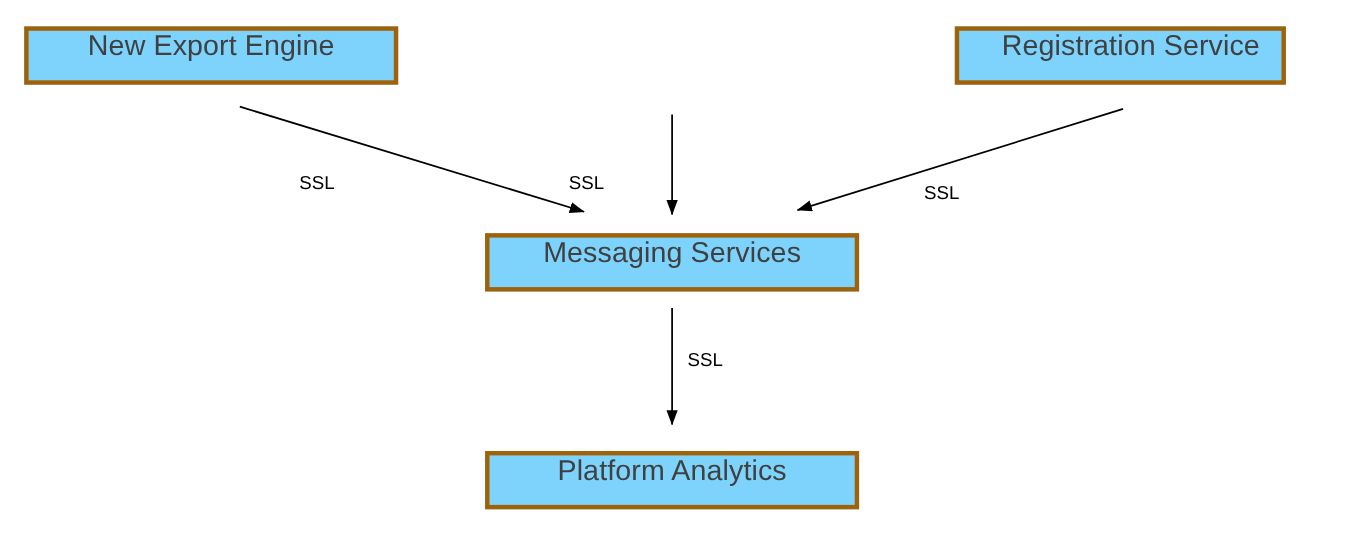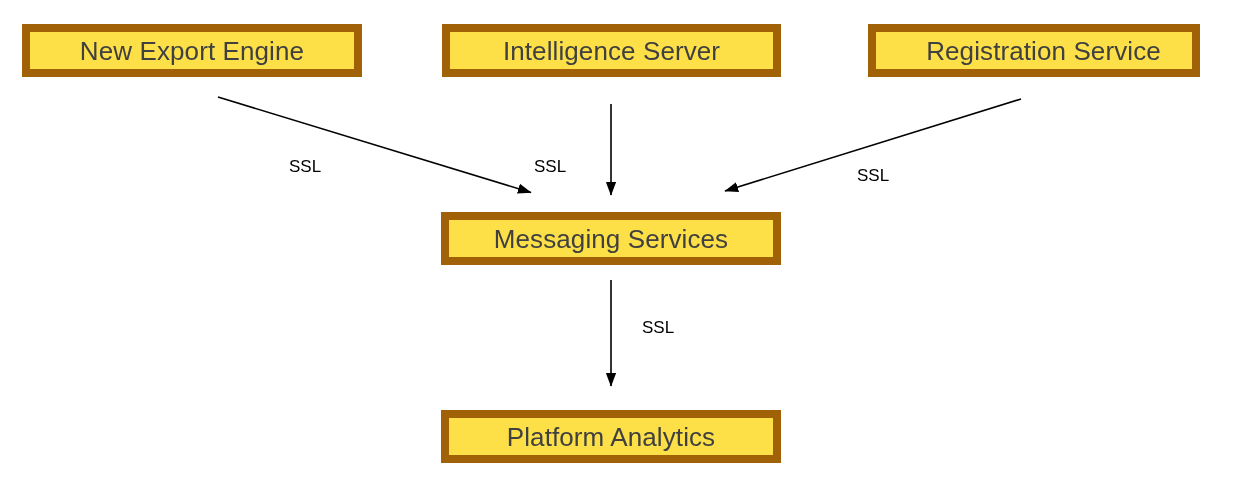--- a/index.html
+++ b/index.html
@@ -13,24 +13,24 @@
   #canvas {
     position: relative;
     width: 1234px;
     height: 498px;
     background: #ffffff;
     overflow: hidden;
   }
   .node-box {
     position: absolute;
     box-sizing: border-box;
-    background: #fde047;
-    border: 8px solid #a16207;
+    background: #7dd3fc;
+    border: 4px solid #a16207;
     display: flex;
-    align-items: center;
+    align-items: flex-start;
     justify-content: center;
   }
   .node-label {
     font-family: "Liberation Sans", sans-serif;
     font-size: 26px;
     font-weight: 400;
     color: #404040;
     letter-spacing: 0.1px;
     line-height: 1;
     white-space: nowrap;
@@ -44,21 +44,20 @@
     pointer-events: none;
   }
   .edge-label {
     position: absolute;
     font-family: "Liberation Sans", sans-serif;
     font-size: 17px;
     font-weight: 400;
     color: #000000;
     line-height: 1;
     white-space: nowrap;
-    margin-left: 17px;
   }
 </style>
 </head>
 <body>
 
 <div id="canvas">
 
   <svg class="edge-layer" viewBox="0 0 1234 498" width="1234" height="498" xmlns="http://www.w3.org/2000/svg">
     <defs>
       <marker id="arrowhead" markerWidth="9" markerHeight="9" refX="8.2" refY="3.2" orient="auto" markerUnits="strokeWidth">
@@ -80,25 +79,22 @@
 
     <g>
       <line x1="611" y1="280" x2="611" y2="386" stroke="#000000" stroke-width="1.6" marker-end="url(#arrowhead)"></line>
     </g>
   </svg>
 
   <div class="node-box" style="left:22px; top:24px; width:340px; height:53px;">
     <span class="node-label">New Export Engine</span>
   </div>
 
-  <div class="node-box" style="left:442px; top:24px; width:339px; height:53px;">
-    <span class="node-label">Intelligence Server</span>
-  </div>
 
-  <div class="node-box" style="left:868px; top:24px; width:332px; height:53px;padding-left:19px;">
+  <div class="node-box" style="left:868px; top:24px; width:301px; height:53px;padding-left:19px;">
     <span class="node-label">Registration Service</span>
   </div>
 
   <div class="node-box" style="left:441px; top:410px; width:340px; height:53px;">
     <span class="node-label">Platform Analytics</span>
   </div>
 
   <div class="node-box" style="left:441px; top:212px; width:340px; height:53px;">
     <span class="node-label">Messaging Services</span>
   </div>

